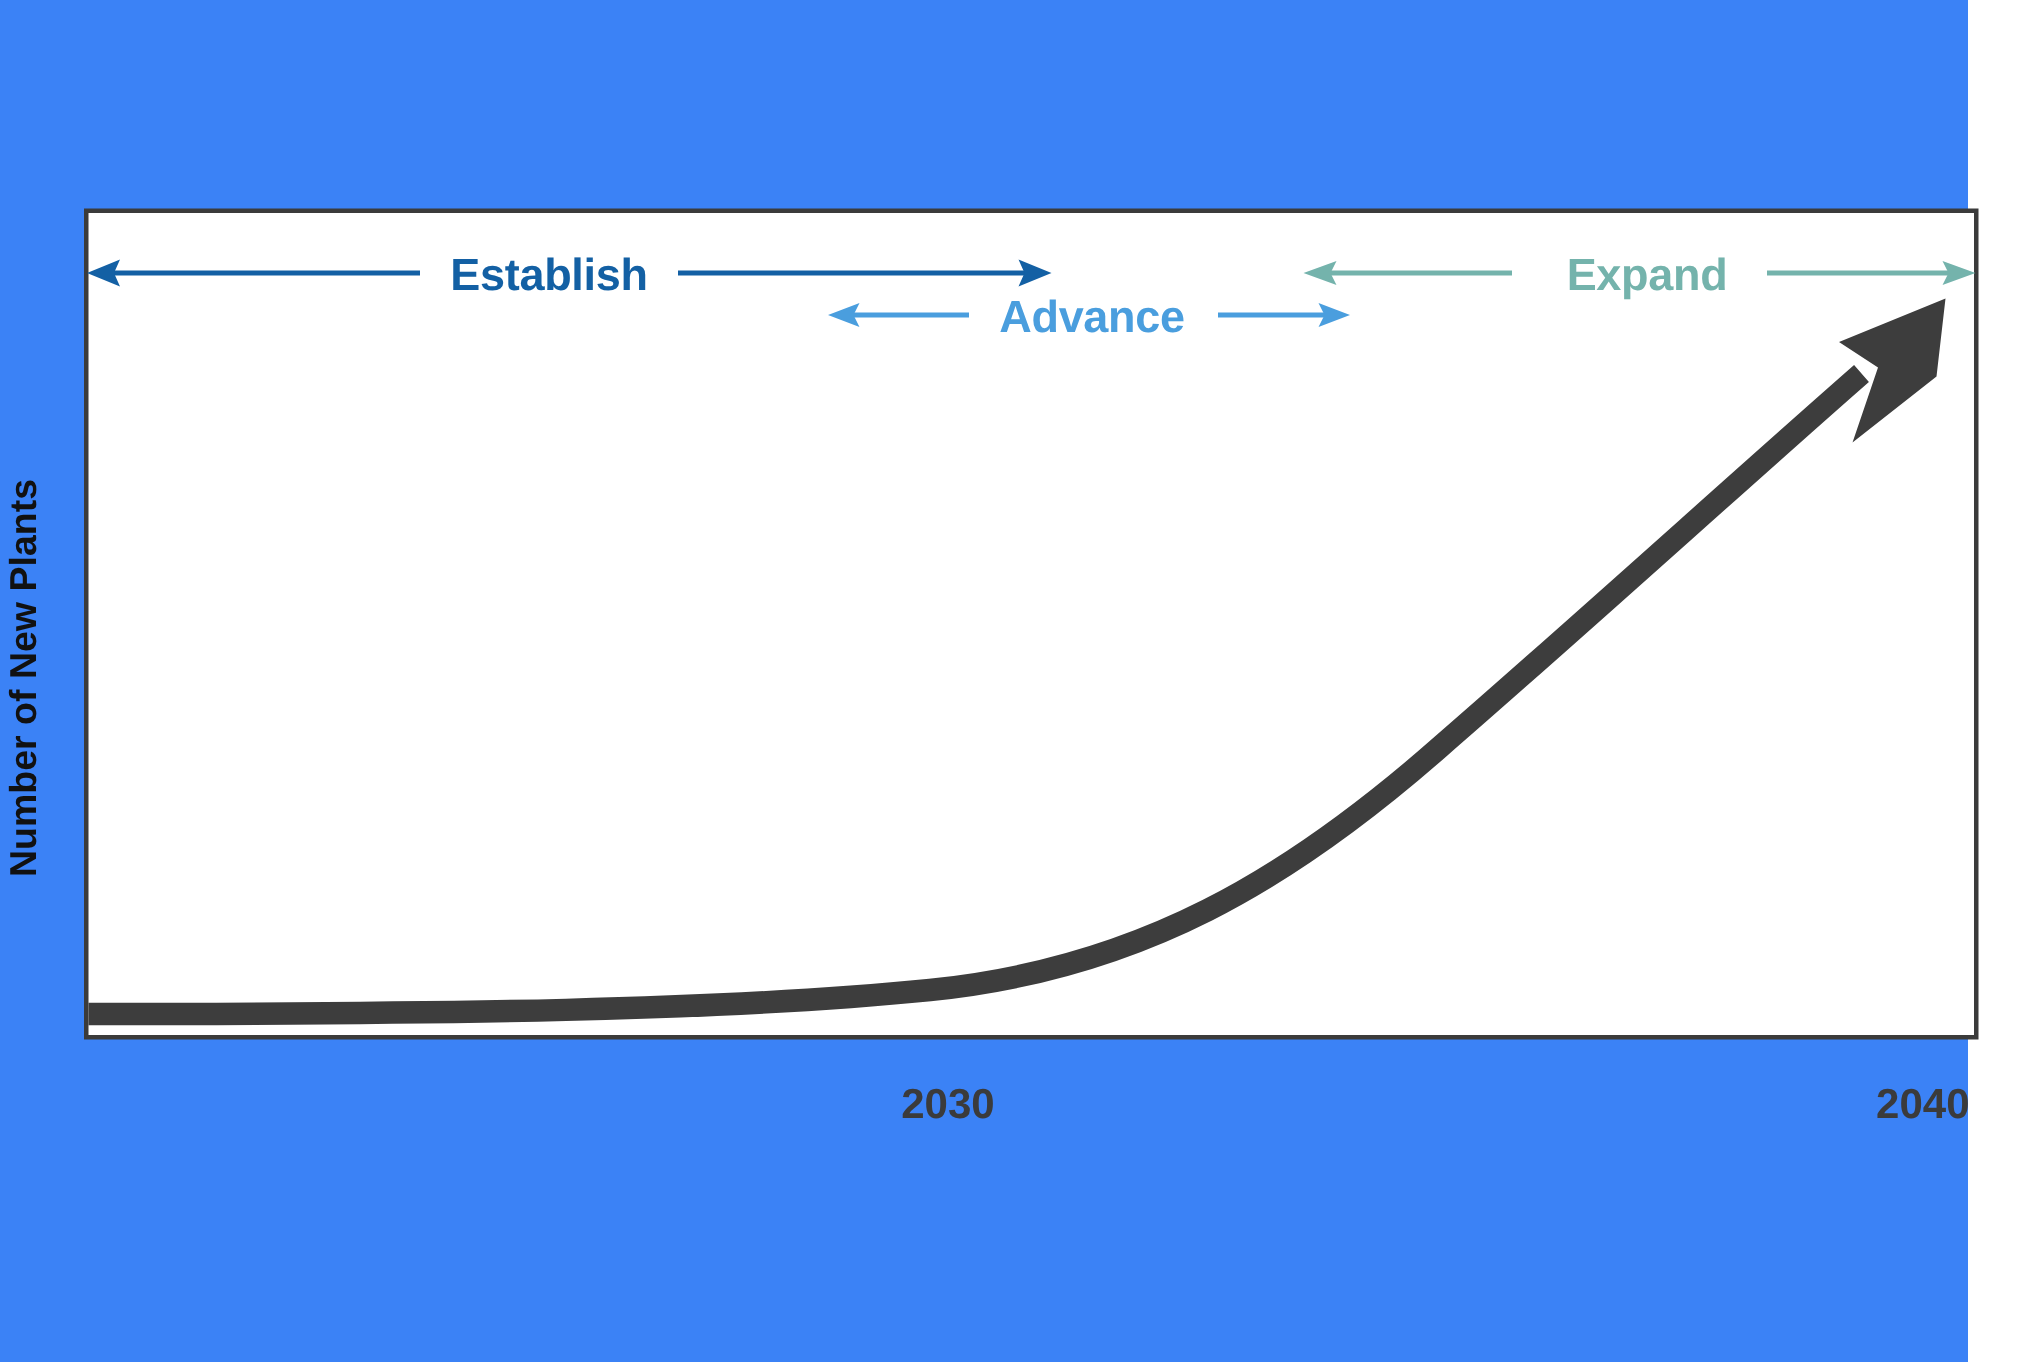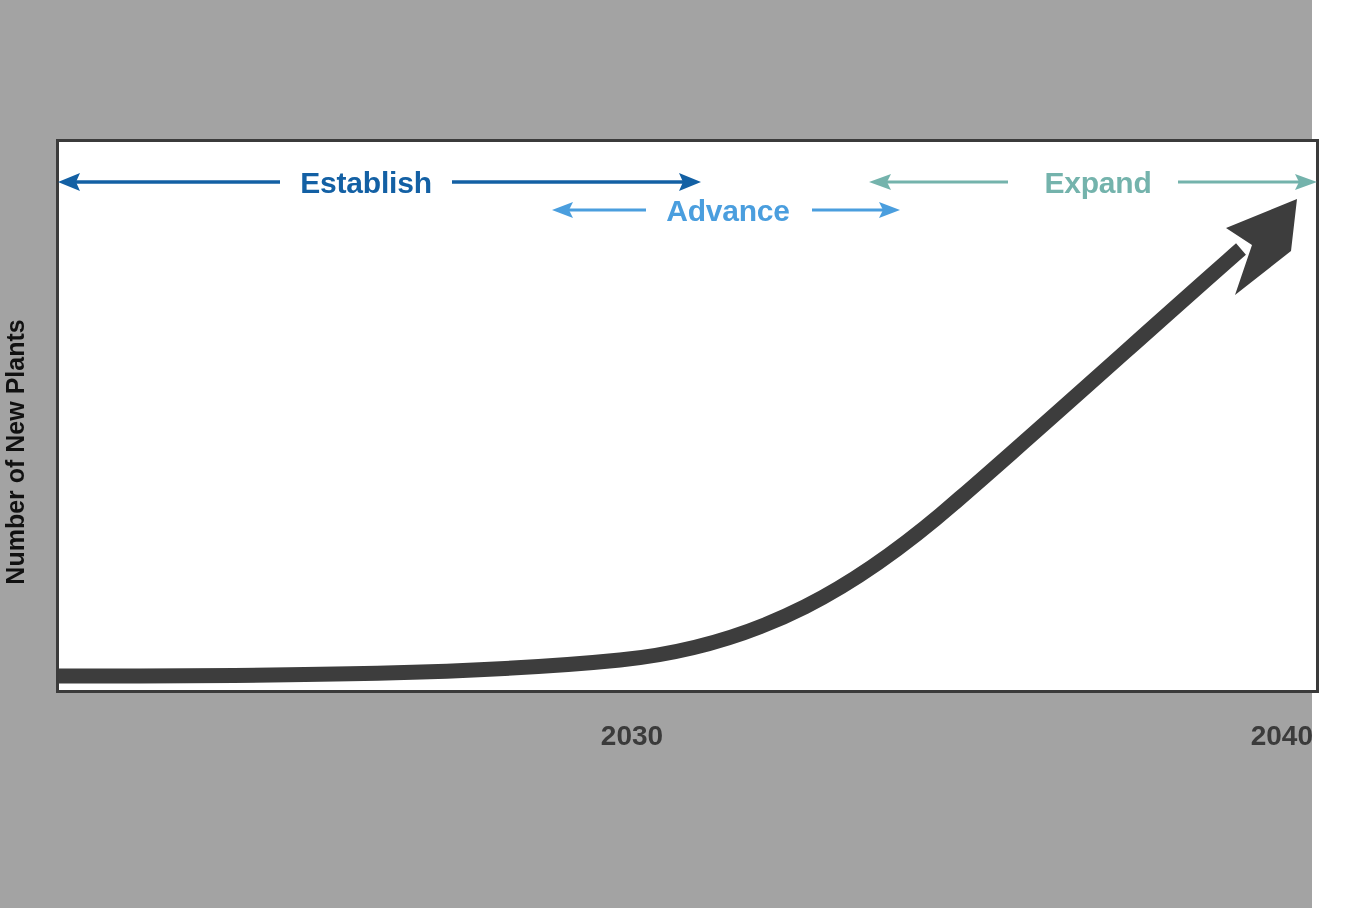--- a/index.html
+++ b/index.html
@@ -10,21 +10,21 @@
   body {
     width: 1360px;
     height: 908px;
     font-family: "Liberation Sans", sans-serif;
     overflow: hidden;
   }
   #figure {
     position: relative;
     width: 1312px;
     height: 908px;
-    background: #a3a3a3;
+    background: #3b82f6;
   }
   #chart-svg {
     position: absolute;
     top: 0;
     left: 0;
     width: 1360px;
     height: 908px;
     display: block;
   }
   .axis-tick-text {

